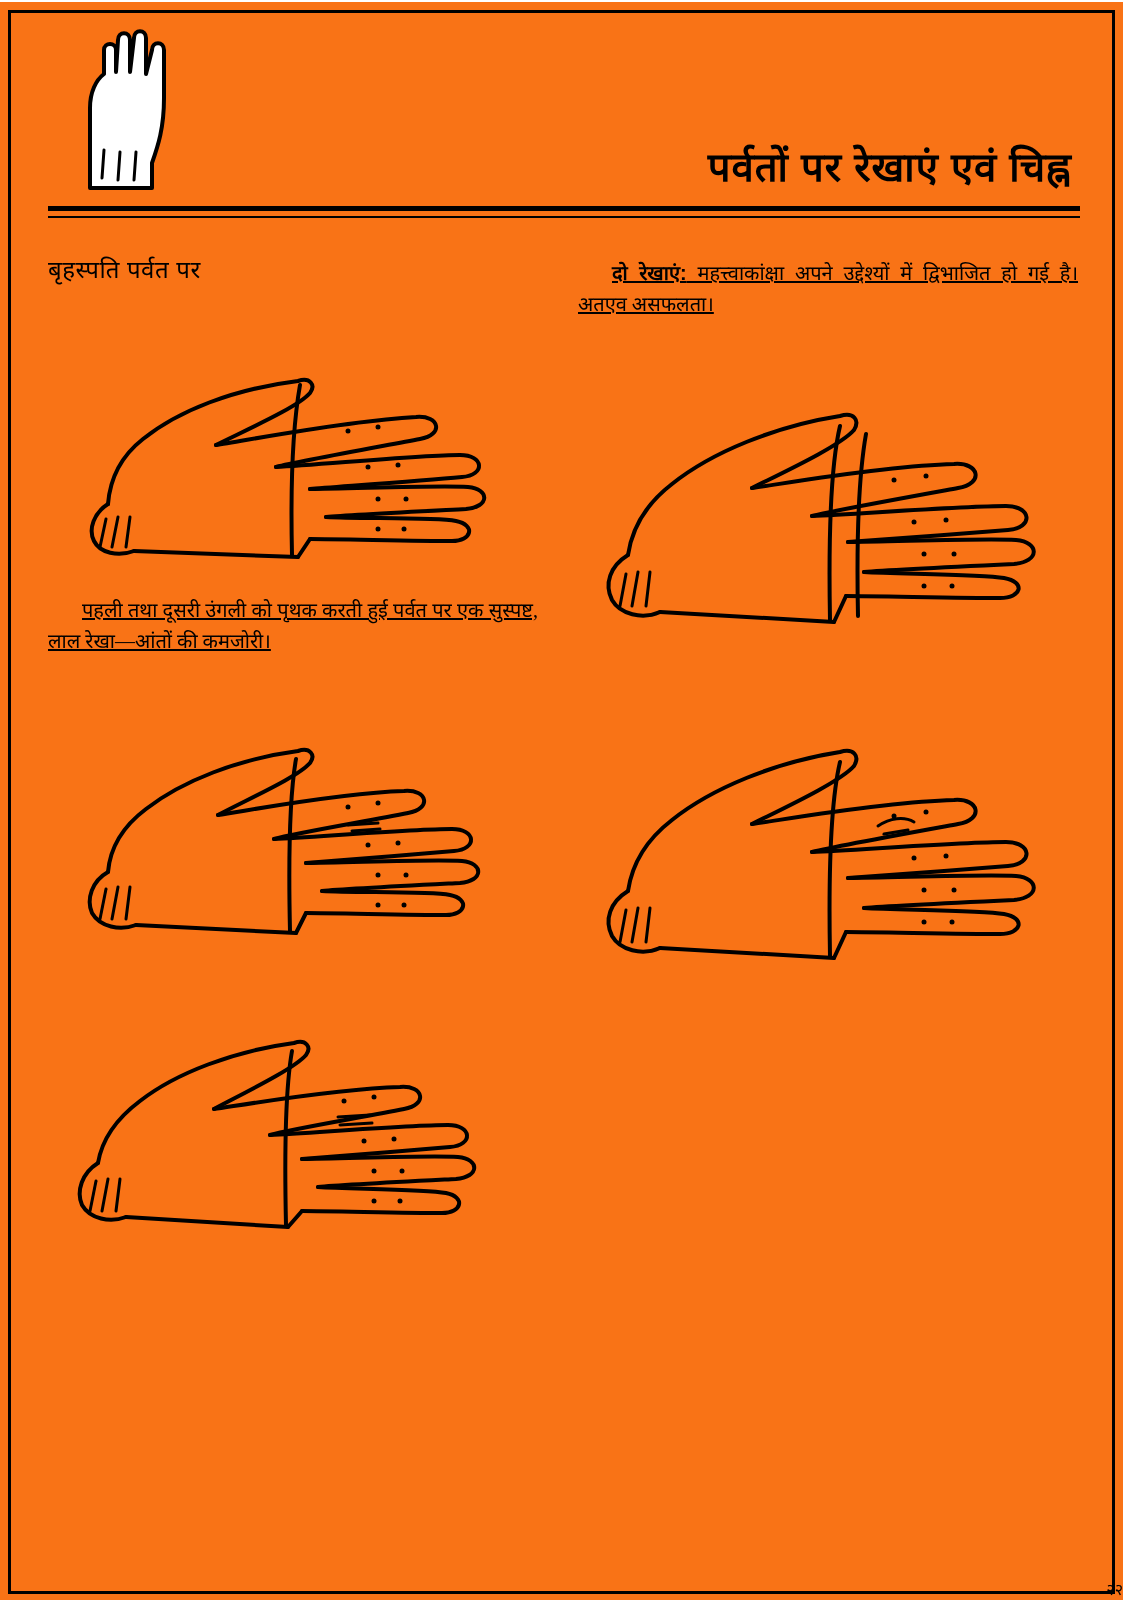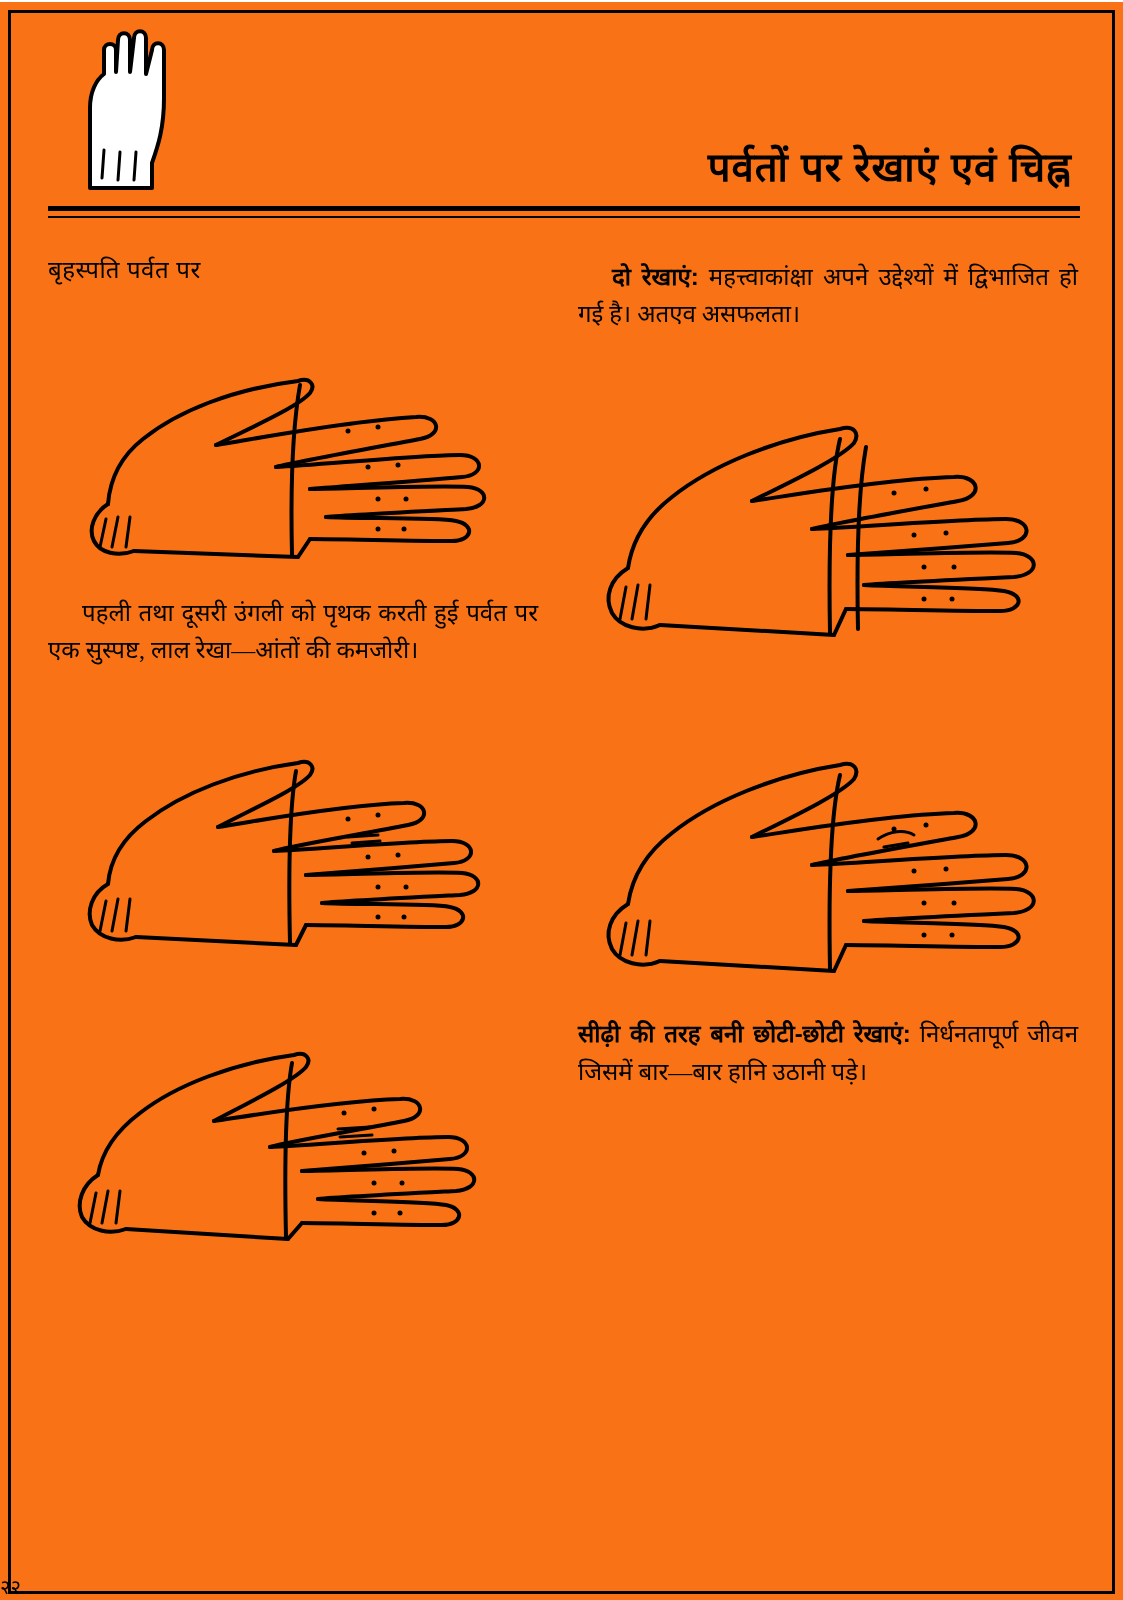--- a/index.html
+++ b/index.html
@@ -89,24 +89,25 @@
 
   .section-heading {
     font-family: "Liberation Sans", sans-serif;
     font-weight: normal;
     font-size: 24px;
     margin: 0 0 4px 0;
     letter-spacing: 0.5px;
   }
 
   .caption {
-    font-size: 24px;
+    font-size: 20px;
     line-height: 1.55;
     text-align: justify;
     margin: 6px 0 10px 0;
+    text-decoration: underline;
   }
   .caption .lead {
     font-family: "Liberation Sans", sans-serif;
     font-weight: bold;
   }
   .caption.indent {
     text-indent: 34px;
   }
 
   .figure {
@@ -128,22 +129,22 @@
     fill: #000;
     stroke: none;
   }
   .hand .fillwhite { fill: #fff; }
 
   .pagenum {
     position: absolute;
     left: 0;
     right: 0;
     bottom: 2px;
-    text-align: left;
-    font-size: 20px;
+    text-align: right;
+    font-size: 16px;
     font-family: "Liberation Sans", sans-serif;
   }
 </style>
 </head>
 <body>
 
 <div class="page">
   <div class="page-border"></div>
 
   <div class="header">
@@ -351,20 +352,17 @@
         <circle class="dot" cx="348" cy="146" r="2.5"></circle>
         <circle class="dot" cx="336" cy="192" r="2.5"></circle>
         <circle class="dot" cx="368" cy="190" r="2.5"></circle>
         <circle class="dot" cx="346" cy="224" r="2.5"></circle>
         <circle class="dot" cx="376" cy="224" r="2.5"></circle>
         <circle class="dot" cx="346" cy="256" r="2.5"></circle>
         <circle class="dot" cx="374" cy="256" r="2.5"></circle>
       </svg>
     </div>
 
-    <p class="caption">
-      <span class="lead">सीढ़ी की तरह बनी छोटी-छोटी रेखाएं:</span><span> निर्धनतापूर्ण जीवन जिसमें बार—बार हानि उठानी पड़े।</span>
-    </p>
 
   </div>
 
   <div class="pagenum">२२</div>
 </div>
 
 </body></html>

